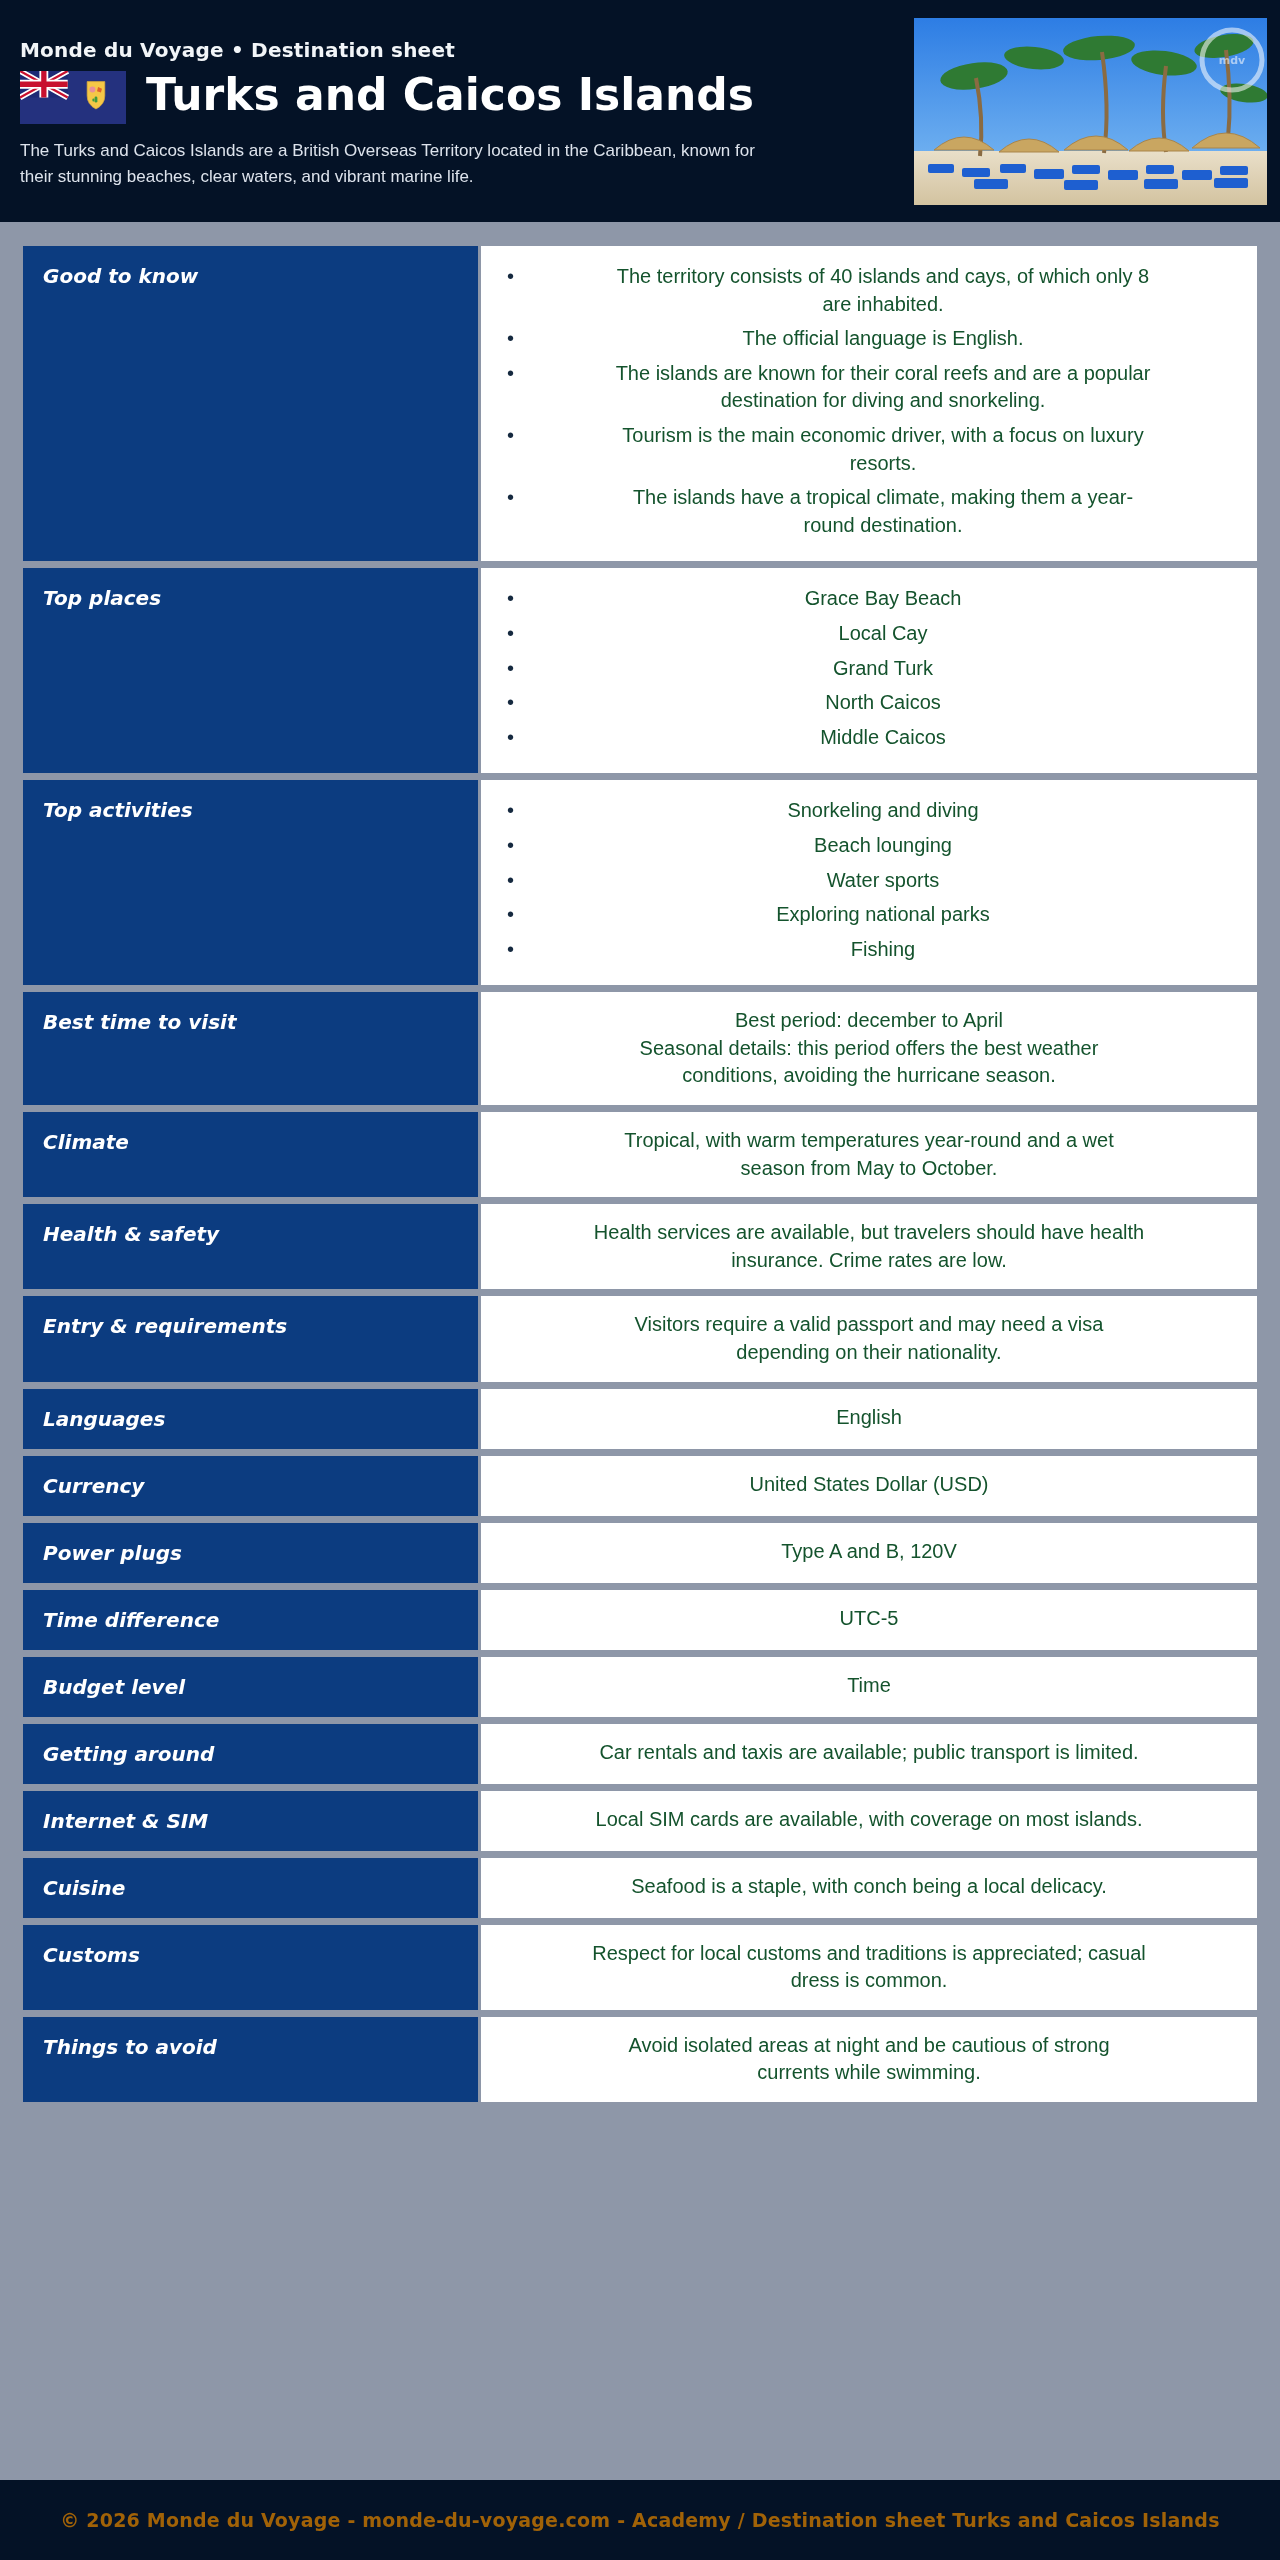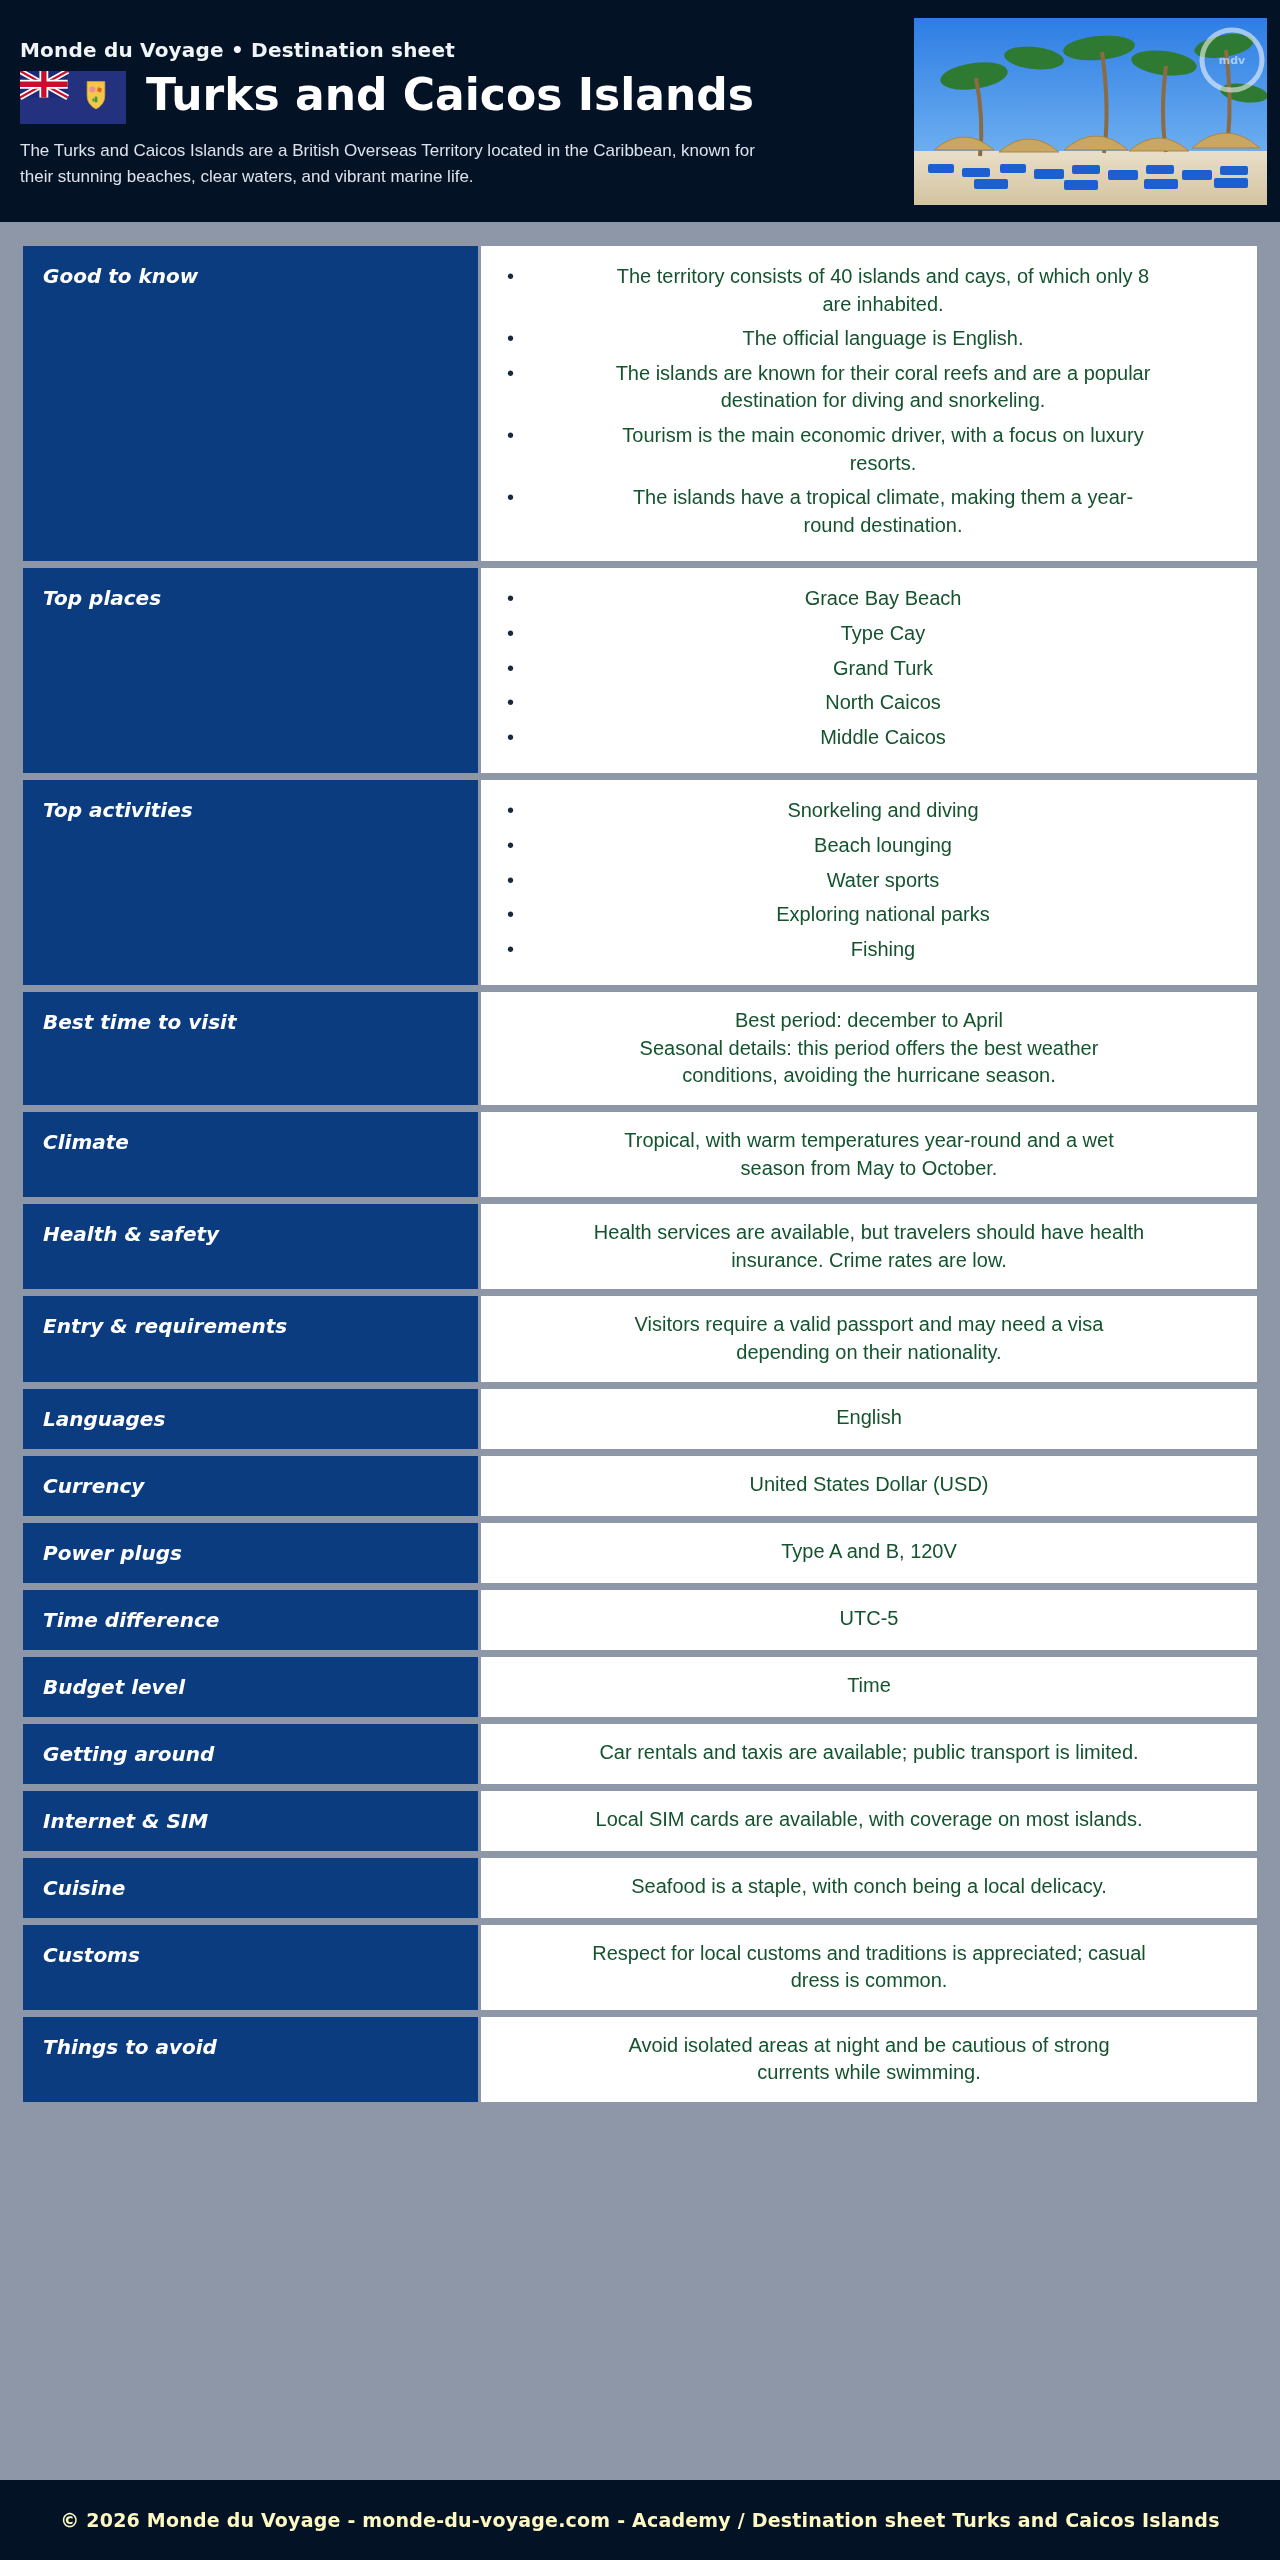--- a/index.html
+++ b/index.html
@@ -114,21 +114,21 @@
     height: 80px;
     background: #041226;
     display: flex;
     align-items: center;
     justify-content: center;
   }
   .footer-text {
     font-family: "DejaVu Sans", sans-serif;
     font-weight: bold;
     font-size: 19px;
-    color: #fef9c3;
+    color: #a16207;
     letter-spacing: .2px;
   }
 </style>
 </head>
 <body>
 
 <header class="page-header">
   <div class="eyebrow">Monde du Voyage • Destination sheet</div>
 
   <div class="title-row">
@@ -233,21 +233,21 @@
 round destination.</li>
         </ul>
       </div>
   </section>
 
   <section class="row">
     <div class="row-label">Top places</div>
     <div class="row-content">
         <ul>
           <li>Grace Bay Beach</li>
-          <li>Type Cay</li>
+          <li>Local Cay</li>
           <li>Grand Turk</li>
           <li>North Caicos</li>
           <li>Middle Caicos</li>
         </ul>
       </div>
   </section>
 
   <section class="row">
     <div class="row-label">Top activities</div>
     <div class="row-content">

